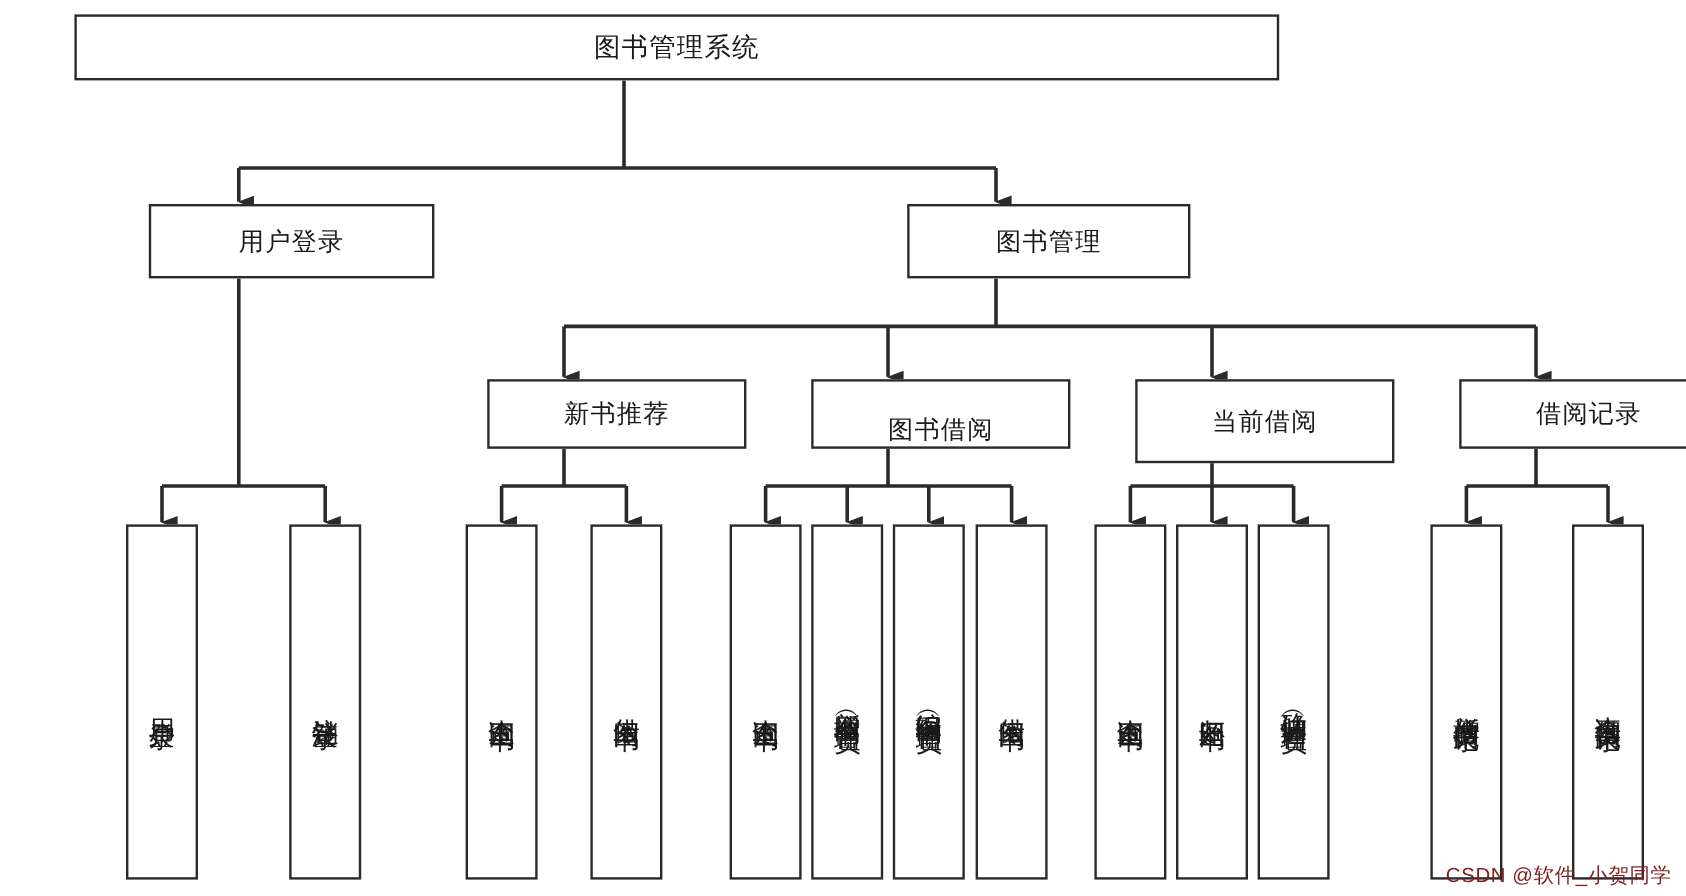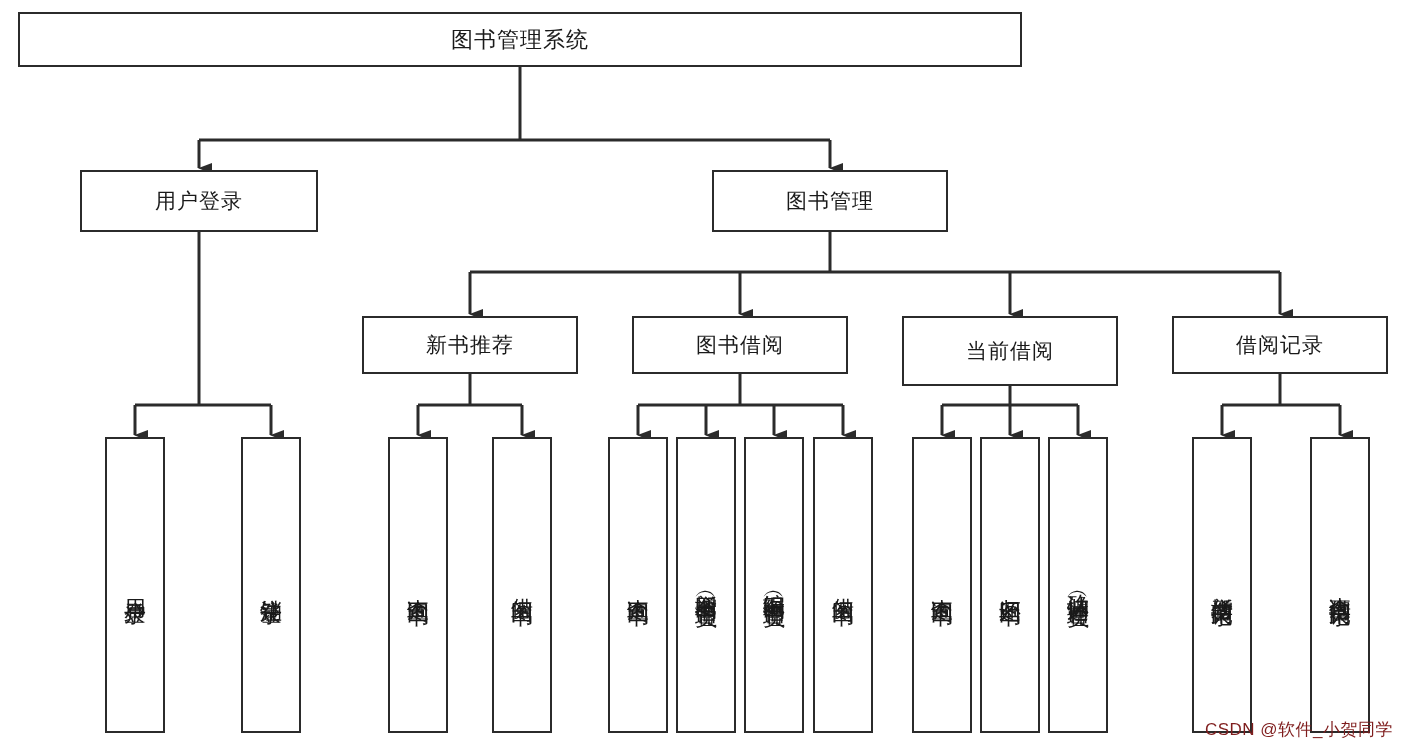--- a/index.html
+++ b/index.html
@@ -31,20 +31,21 @@
     border: 2px solid #2b2b2b;
     background: #ffffff;
     display: flex;
     align-items: center;
     justify-content: center;
     color: #1a1a1a;
   }
   .node.horiz {
     font-size: 21px;
     letter-spacing: 1px;
+    margin-left: 44px;
   }
   .node.vert {
     writing-mode: vertical-rl;
     text-orientation: upright;
     font-size: 22px;
     line-height: 1.18;
     letter-spacing: 2px;
     padding: 8px 0;
     text-align: center;
   }
@@ -130,21 +131,21 @@
   <div class="node horiz" style="left:80px; top:170px; width:238px; height:62px;">
     <span>用户登录</span>
   </div>
   <div class="node horiz" style="left:362px; top:316px; width:216px; height:58px;">
     <span>新书推荐</span>
   </div>
 
   <div class="node horiz" style="left:712px; top:170px; width:236px; height:62px;">
     <span>图书管理</span>
   </div>
-  <div class="node horiz" style="left:632px; top:316px; width:216px; height:58px;">
+  <div class="node horiz" style="left:632px; top:316px; width:216px; height:58px;align-items:flex-end;">
     <span>图书借阅</span>
   </div>
   <div class="node horiz" style="left:902px; top:316px; width:216px; height:70px;">
     <span>当前借阅</span>
   </div>
   <div class="node horiz" style="left:1172px; top:316px; width:216px; height:58px;">
     <span>借阅记录</span>
   </div>
 
   <div class="node vert" style="left:105px; top:437px; width:60px; height:296px;">

